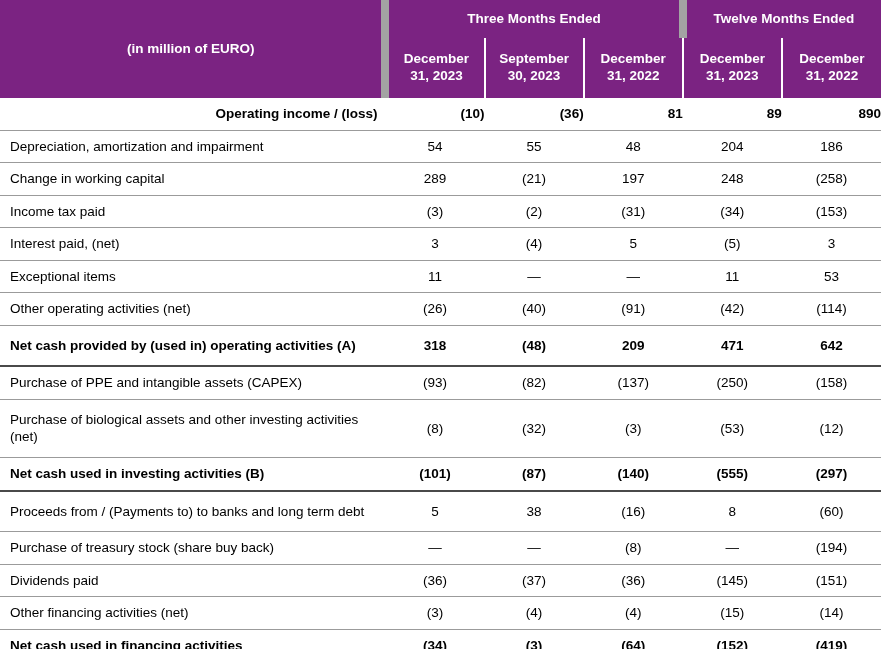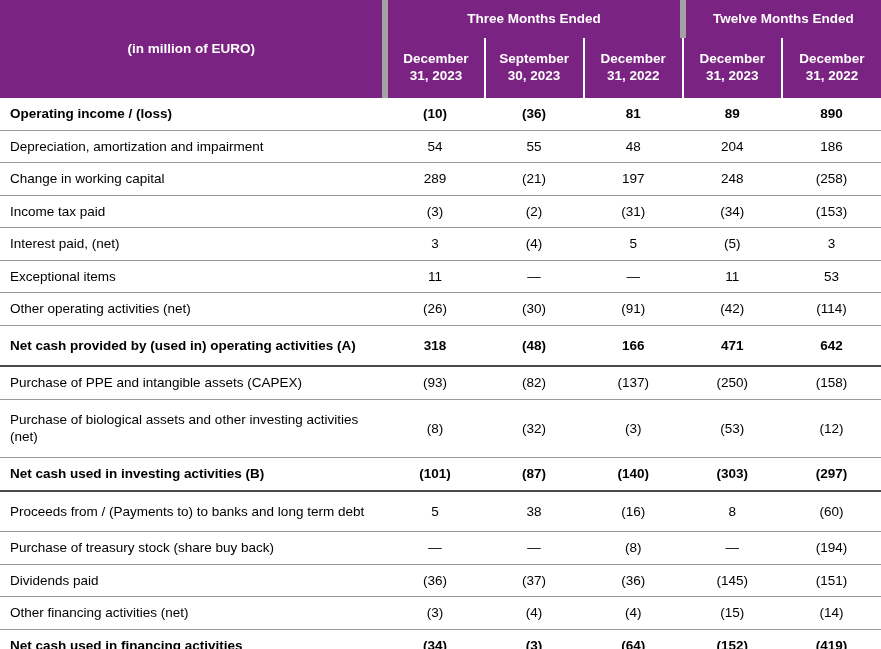--- a/index.html
+++ b/index.html
@@ -43,36 +43,36 @@
     color: #ffffff;
     font-weight: bold;
     text-align: center;
     vertical-align: middle;
     padding: 0;
     font-size: 13.5px;
     line-height: 1.25;
   }
   th.hdr-group {
     height: 38px;
-    border-right: 6px solid #a3a3a3;
+    border-right: 8px solid #a3a3a3;
   }
   th.hdr-sub {
     height: 56px;
     border-right: 2px solid #ffffff;
     padding: 2px 4px;
     text-align: center;
   }
   th.hdr-sub.last, th.hdr-group.last { border-right: none; }
   tbody td {
     border-bottom: 1px solid #9b9b9b;
     padding: 7px 0;
     vertical-align: middle;
     line-height: 1.3;
   }
-  tbody tr:first-child td { border-top: none; }
+  tbody tr:first-child td { border-top: none; text-align: right; }
   td.lbl {
     text-align: left;
     padding-left: 10px;
     padding-right: 8px;
   }
   td.num {
     text-align: center;
   }
   tr.bold td { font-weight: bold; }
   tr.thick td { border-bottom: 2px solid #4a4a4a; }
@@ -168,30 +168,30 @@
           <td class="lbl">Exceptional items</td>
           <td class="num">11</td>
           <td class="num">—</td>
           <td class="num">—</td>
           <td class="num">11</td>
           <td class="num">53</td>
         </tr>
         <tr>
           <td class="lbl">Other operating activities (net)</td>
           <td class="num">(26)</td>
-          <td class="num">(30)</td>
+          <td class="num">(40)</td>
           <td class="num">(91)</td>
           <td class="num">(42)</td>
           <td class="num">(114)</td>
         </tr>
         <tr class="bold tall thick">
           <td class="lbl">Net cash provided by (used in) operating activities (A)</td>
           <td class="num">318</td>
           <td class="num">(48)</td>
-          <td class="num">166</td>
+          <td class="num">209</td>
           <td class="num">471</td>
           <td class="num">642</td>
         </tr>
         <tr class="thick-top">
           <td class="lbl">Purchase of PPE and intangible assets (CAPEX)</td>
           <td class="num">(93)</td>
           <td class="num">(82)</td>
           <td class="num">(137)</td>
           <td class="num">(250)</td>
           <td class="num">(158)</td>
@@ -202,21 +202,21 @@
           <td class="num">(32)</td>
           <td class="num">(3)</td>
           <td class="num">(53)</td>
           <td class="num">(12)</td>
         </tr>
         <tr class="bold thick">
           <td class="lbl">Net cash used in investing activities (B)</td>
           <td class="num">(101)</td>
           <td class="num">(87)</td>
           <td class="num">(140)</td>
-          <td class="num">(303)</td>
+          <td class="num">(555)</td>
           <td class="num">(297)</td>
         </tr>
         <tr class="tall thick-top">
           <td class="lbl">Proceeds from / (Payments to) to banks and long term debt</td>
           <td class="num">5</td>
           <td class="num">38</td>
           <td class="num">(16)</td>
           <td class="num">8</td>
           <td class="num">(60)</td>
         </tr>

